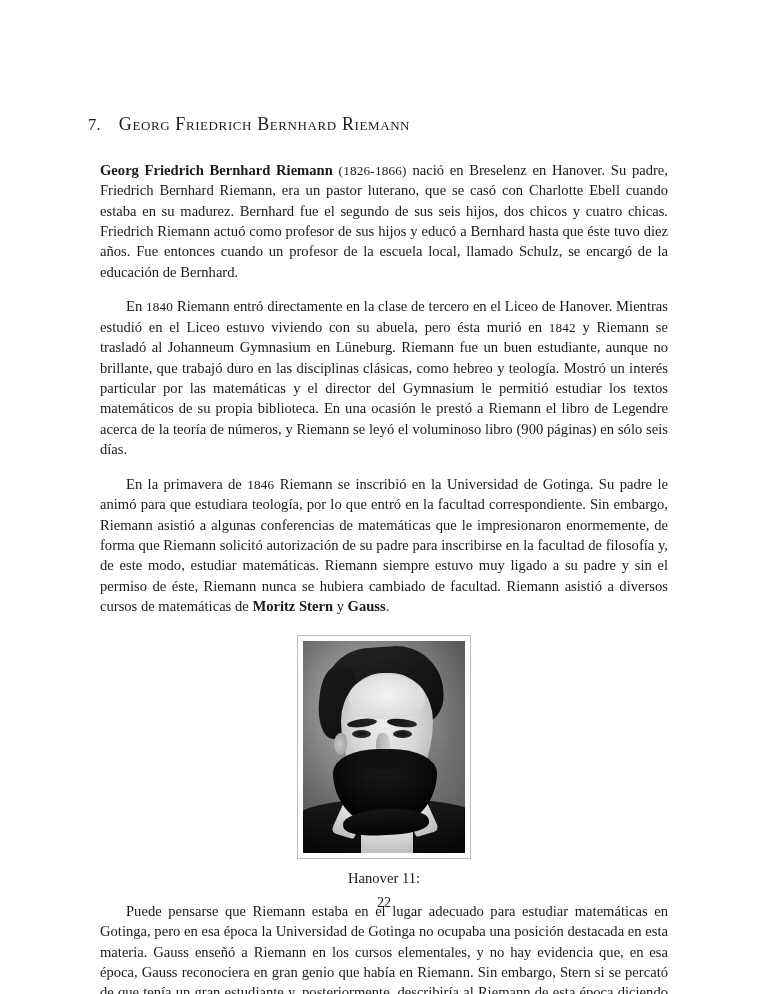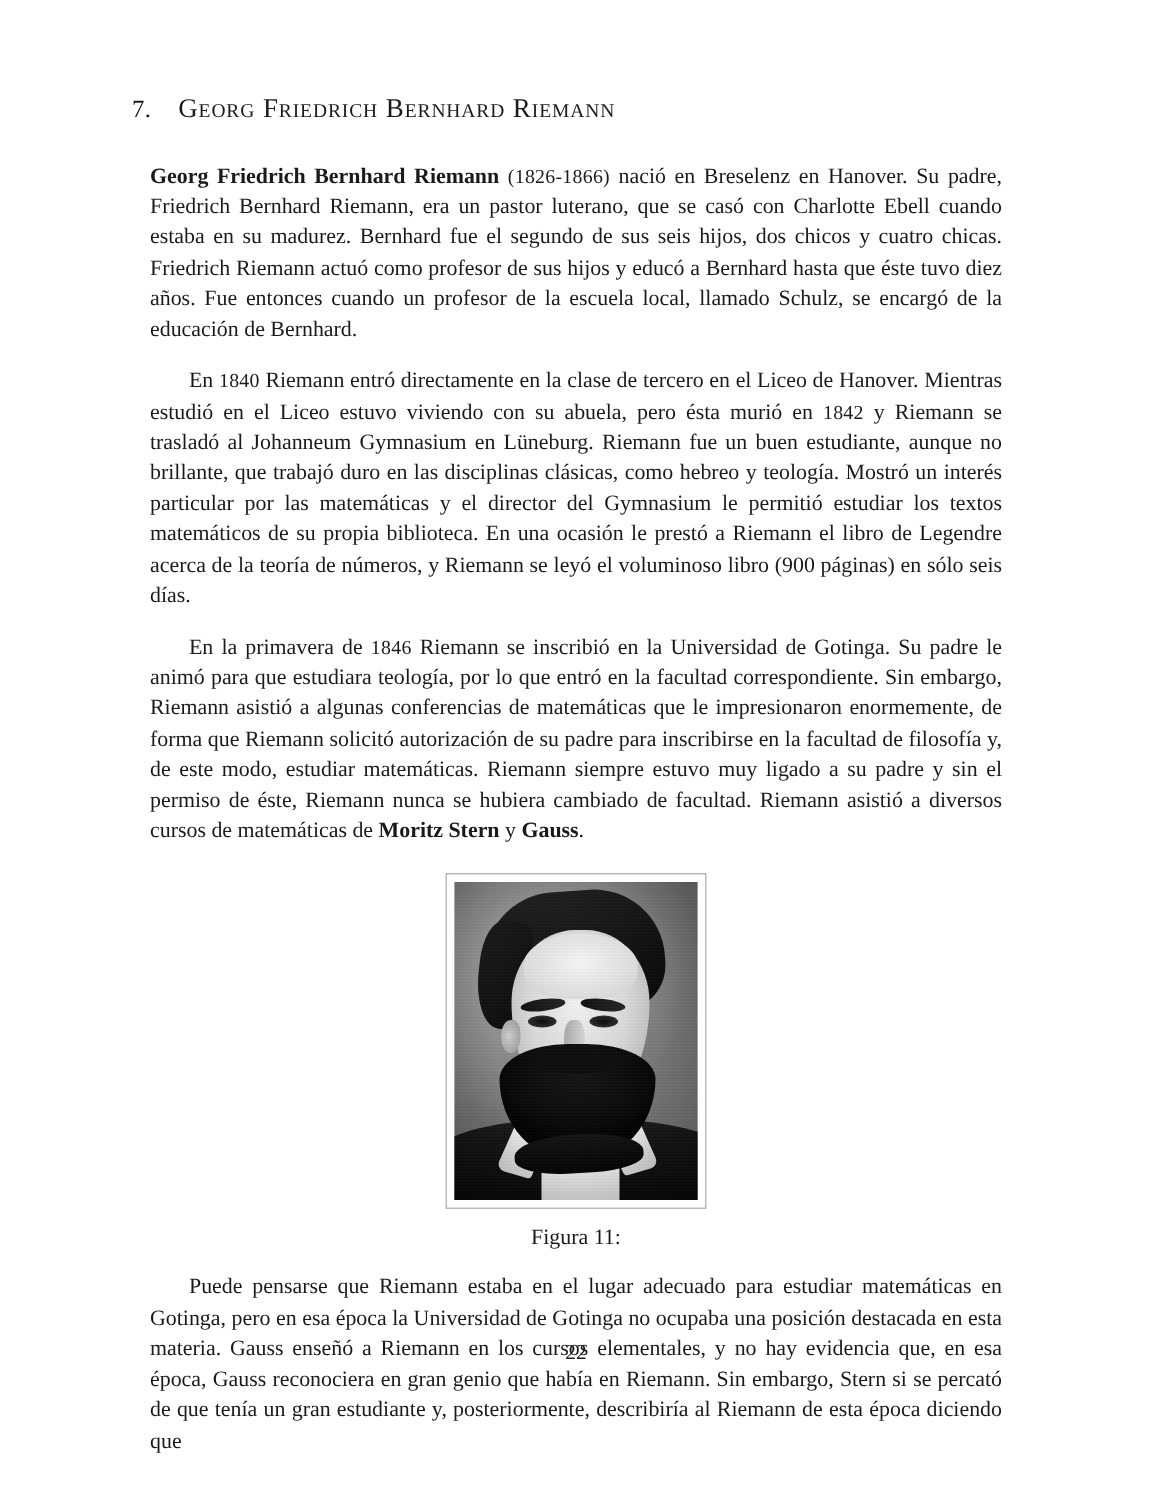--- a/index.html
+++ b/index.html
@@ -25,21 +25,21 @@
   .content {
     position: absolute;
     left: 88px;
     top: 0;
     width: 592px;
   }
 
   
   .section-heading {
     margin: 0;
-    padding-top: 62px;
+    padding-top: 114px;
     font-size: 16.5px;
     font-weight: normal;
     line-height: 1.2;
     letter-spacing: 0.2px;
     white-space: nowrap;
   }
   .section-number {
     font-variant: normal;
     font-size: 16.5px;
   }
@@ -321,21 +321,21 @@
           <div class="collar-l"></div>
           <div class="collar-r"></div>
           <div class="shirt"></div>
           <div class="beard"></div>
           <div class="moustache"></div>
           <div class="tie"></div>
           <div class="vignette"></div>
           <div class="grain"></div>
         </div>
       </div>
-      <div class="figure-caption">Figura 11:</div>
+      <div class="figure-caption">Hanover 11:</div>
     </div>
 
     <p class="para indent">Puede pensarse que Riemann estaba en el lugar adecuado para estudiar matemáticas en Gotinga, pero en esa época la Universidad de Gotinga no ocupaba una posición destacada en esta materia. Gauss enseñó a Riemann en los cursos elementales, y no hay evidencia que, en esa época, Gauss reconociera en gran genio que había en Riemann. Sin embargo, Stern si se percató de que tenía un gran estudiante y, posteriormente, describiría al Riemann de esta época diciendo que</p>
 
   </div>
 
   <div class="page-number">22</div>
 </div>
 
 </body></html>

